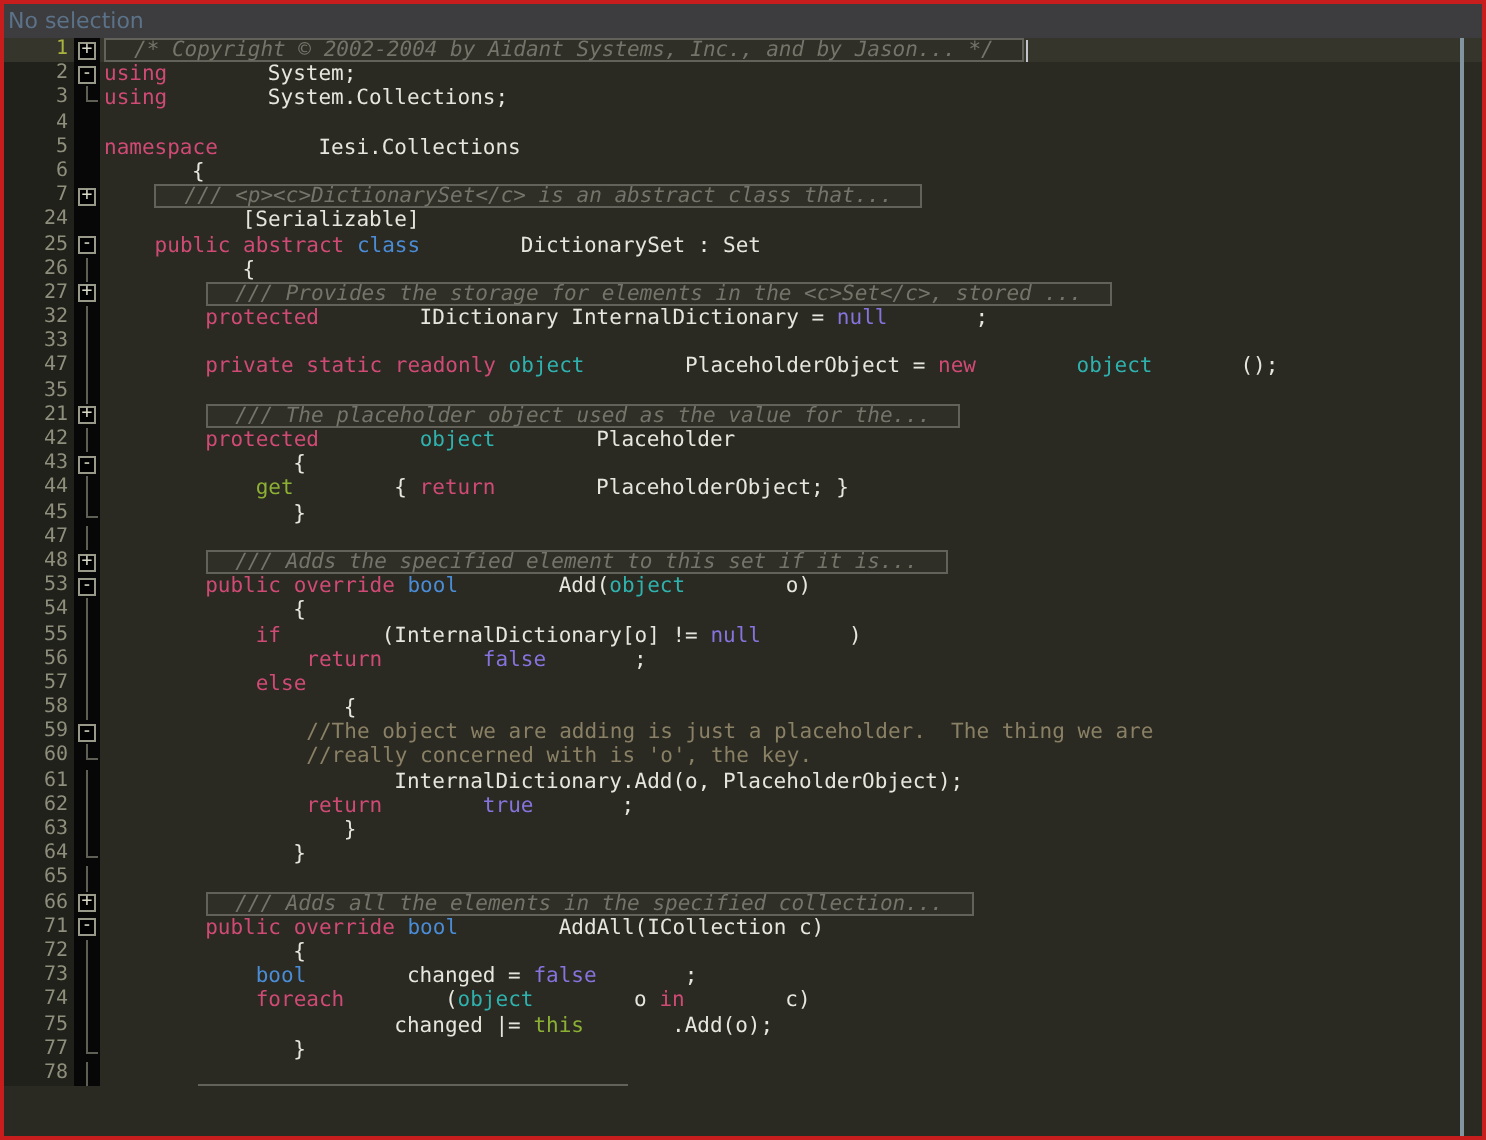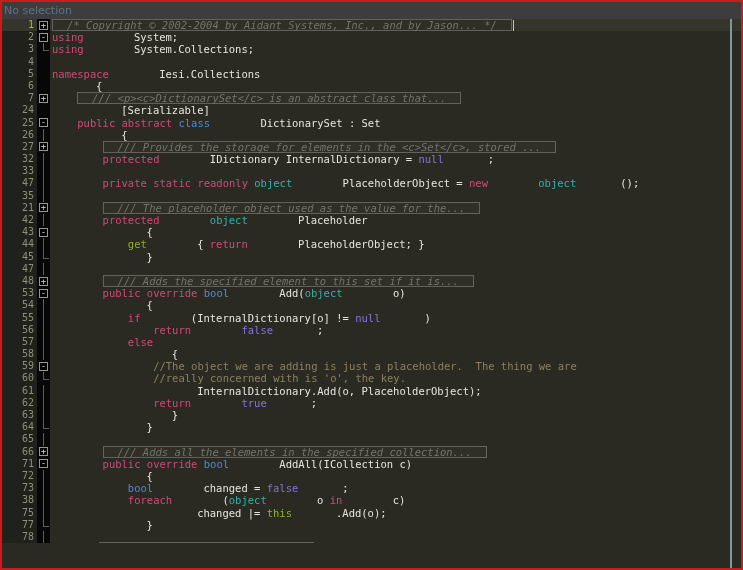--- a/index.html
+++ b/index.html
@@ -302,21 +302,21 @@
           <pre class="code">        <span class="tok-p">{</span></pre>
         </div>
         <div class="row">
           <span class="num">73</span>
           <span class="fold">
             <span class="fline"></span>
           </span>
           <pre class="code">            <span class="tok-t">bool</span><span class="tok-p"> changed = </span><span class="tok-v">false</span><span class="tok-p">;</span></pre>
         </div>
         <div class="row">
-          <span class="num">38</span>
+          <span class="num">74</span>
           <span class="fold">
             <span class="fline"></span>
           </span>
           <pre class="code">            <span class="tok-k">foreach</span><span class="tok-p"> (</span><span class="tok-o">object</span><span class="tok-p"> o </span><span class="tok-k">in</span><span class="tok-p"> c)</span></pre>
         </div>
         <div class="row">
           <span class="num">75</span>
           <span class="fold">
             <span class="fline"></span>
           </span>

